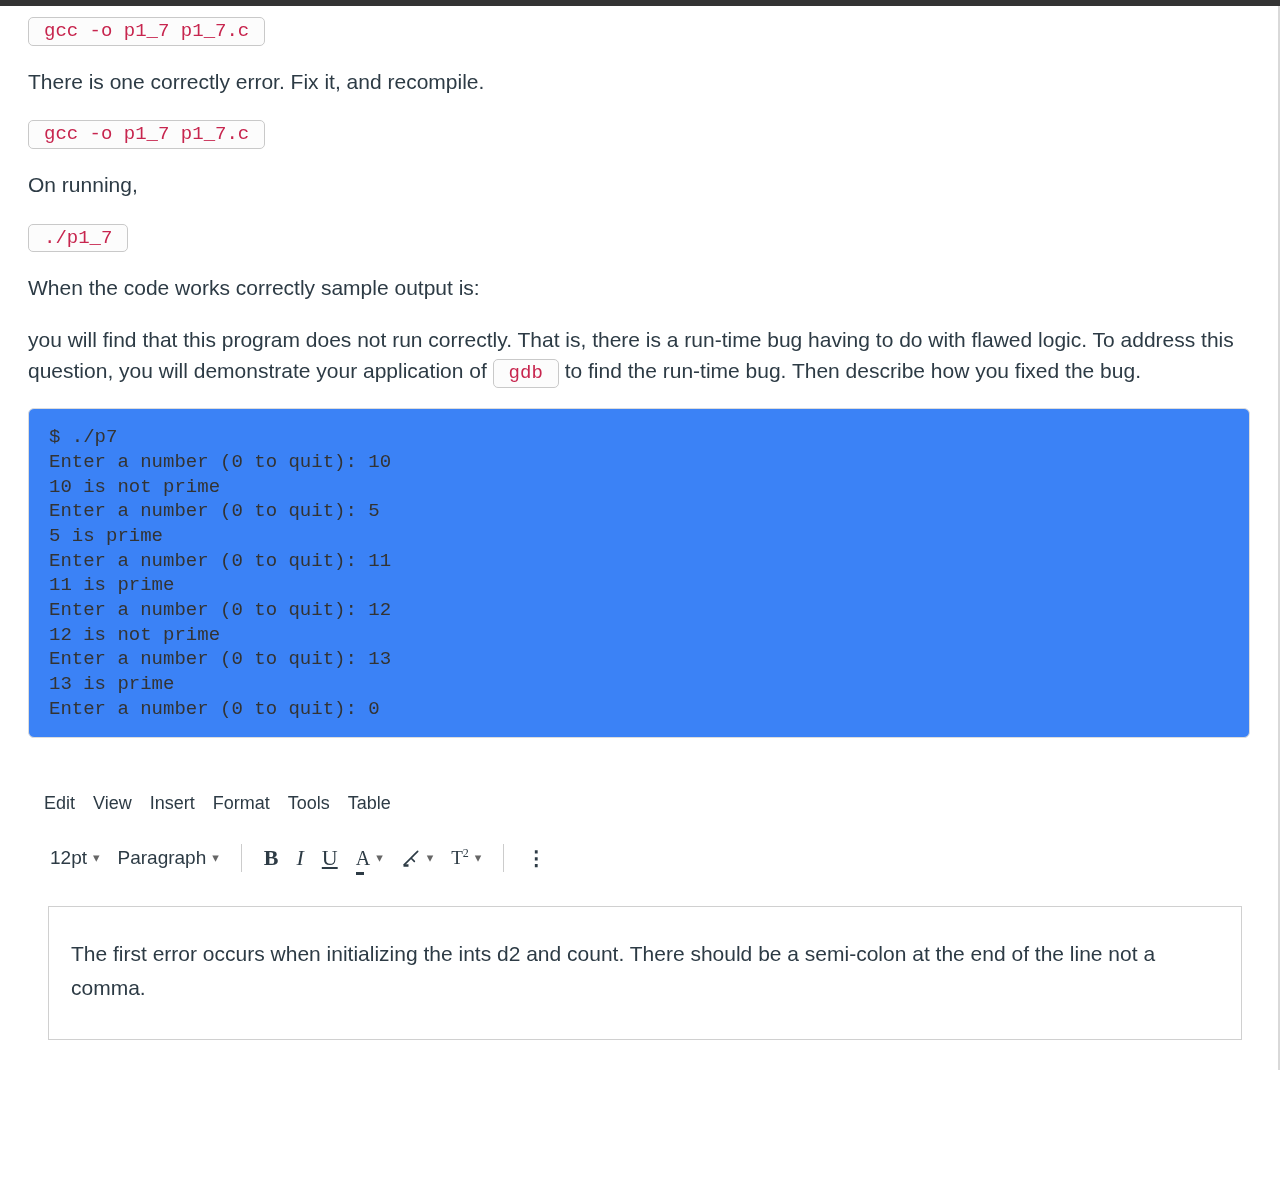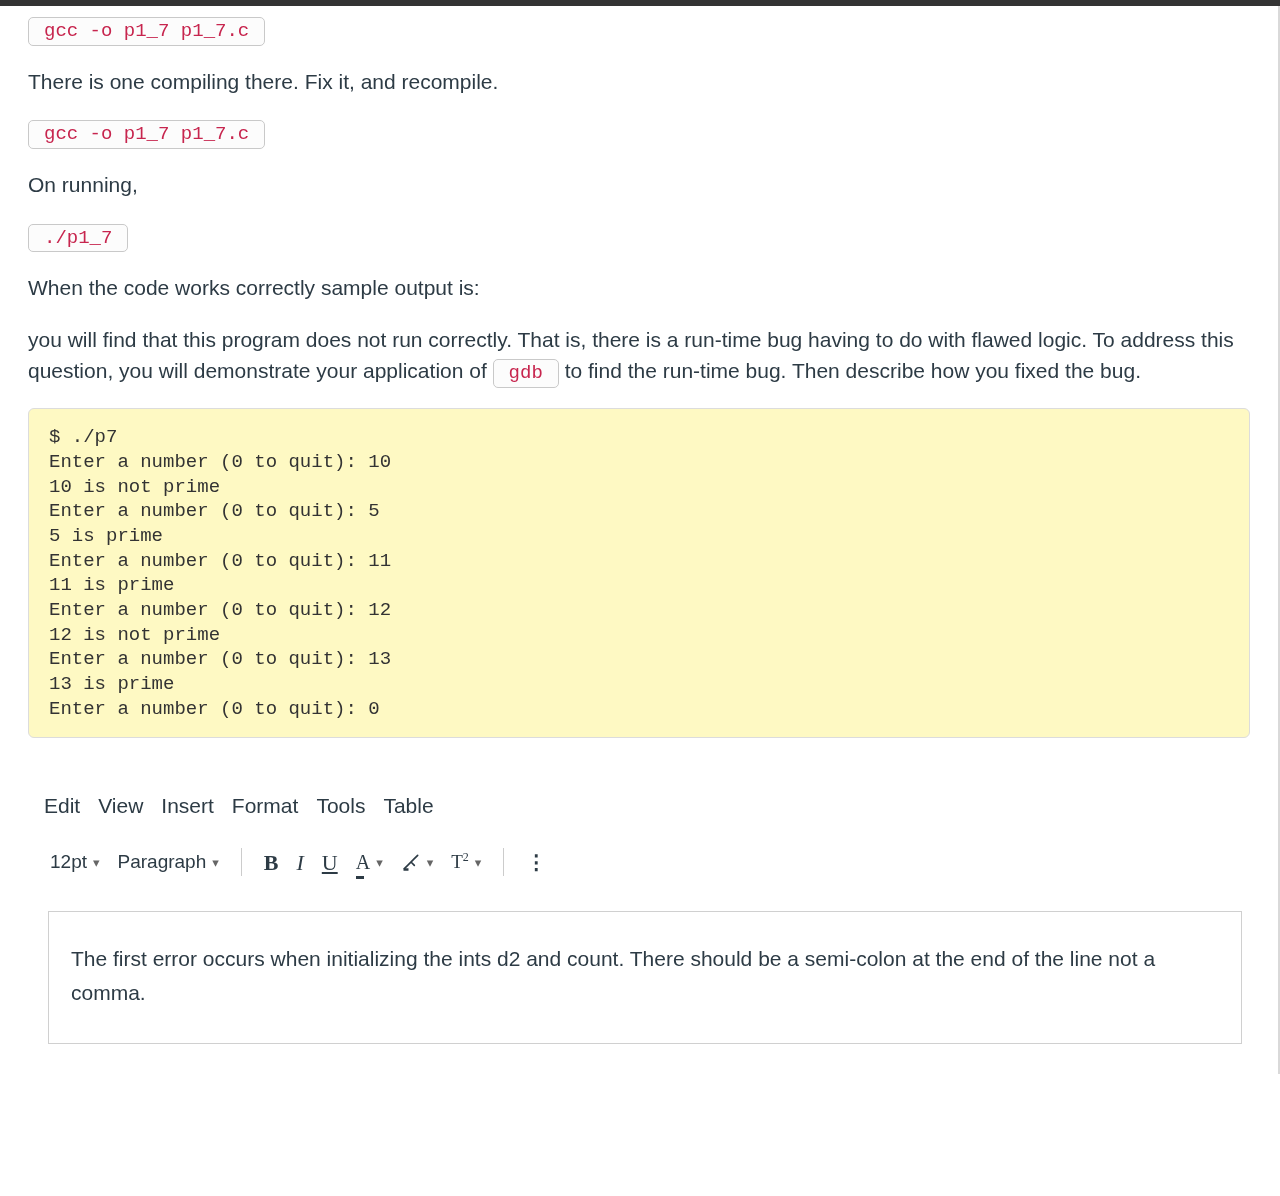--- a/index.html
+++ b/index.html
@@ -29,40 +29,40 @@
     border-radius: 5px;
     padding: 2px 15px;
     font-size: 19px;
     line-height: 1.2;
   }
   .para {
     margin: 20px 0;
     font-size: 21px;
   }
   .code-block {
-    background: #fef9c3;
+    background: #3b82f6;
     border: 1px solid #dcdcdc;
     border-radius: 6px;
     padding: 16px 20px;
     font-family: "Courier New", Courier, monospace;
     font-size: 19px;
     line-height: 1.3;
     white-space: pre;
     color: #333;
     margin: 20px 0 40px 0;
   }
   .editor-wrap {
     margin-top: 30px;
     padding: 0 8px;
   }
   .menubar {
     display: flex;
     gap: 18px;
     padding: 12px 8px;
-    font-size: 21px;
+    font-size: 18px;
     color: #2d3b45;
   }
   .menubar span { cursor: pointer; }
   .toolbar {
     display: flex;
     align-items: center;
     gap: 6px;
     padding: 8px 8px 16px 8px;
     font-size: 19px;
     color: #2d3b45;
@@ -104,21 +104,21 @@
 </style>
 </head>
 <body>
 
 <div class="top-bar"></div>
 
 <div class="page">
 
   <span class="code-inline">gcc -o p1_7 p1_7.c</span>
 
-  <p class="para">There is one compiling there. Fix it, and recompile.</p>
+  <p class="para">There is one correctly error. Fix it, and recompile.</p>
 
   <span class="code-inline">gcc -o p1_7 p1_7.c</span>
 
   <p class="para">On running,</p>
 
   <span class="code-inline">./p1_7</span>
 
   <p class="para">When the code works correctly sample output is:</p>
 
   <p class="para">

